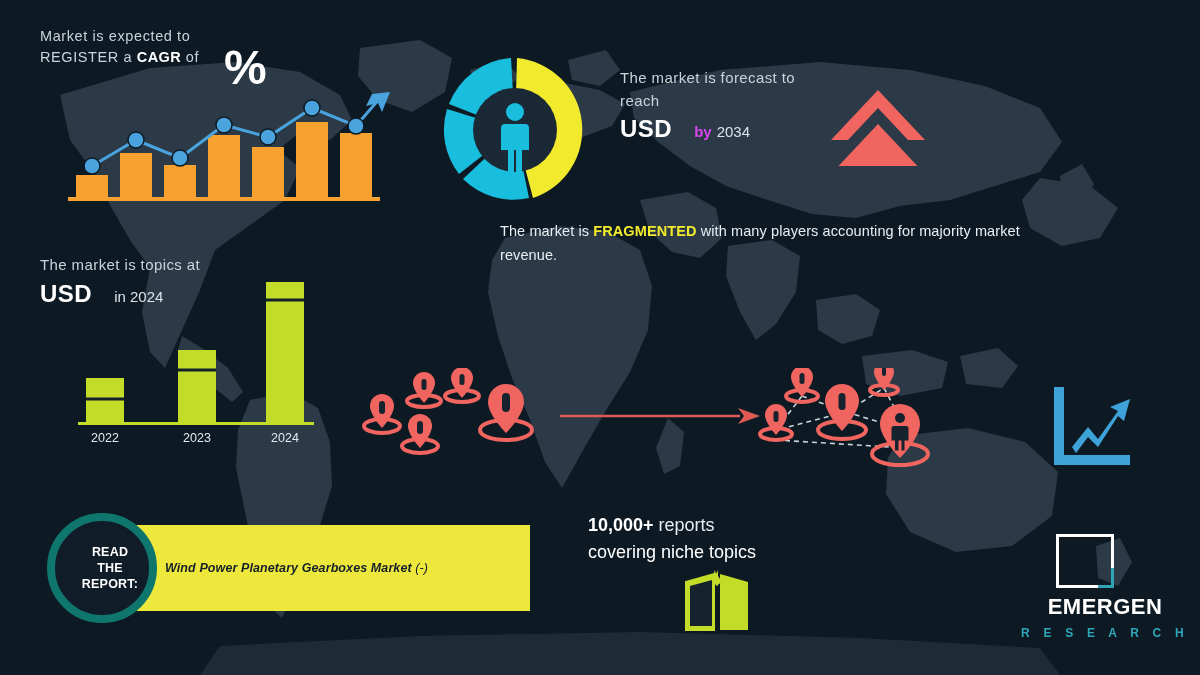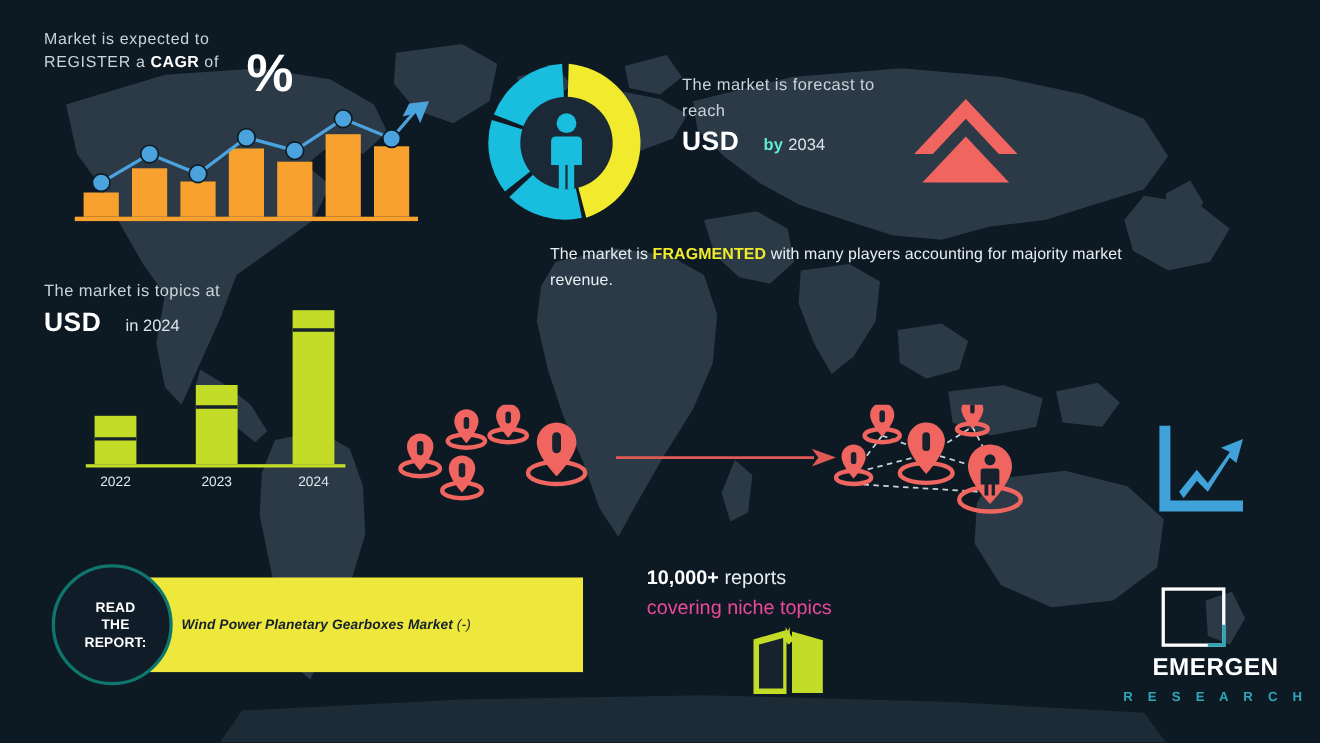--- a/index.html
+++ b/index.html
@@ -38,21 +38,21 @@
 
   #forecast-block { left: 620px; top: 66px; width: 330px; }
   #forecast-block .l1 {
     font-size: 15px; color: #c9d3da; line-height: 23px; letter-spacing: .4px;
   }
   #forecast-block .l2 { margin-top: 3px; }
   #forecast-block .usd {
     font-size: 24px; font-weight: 700; color: #ffffff; letter-spacing: .5px;
   }
   #forecast-block .by {
-    font-size: 15px; font-weight: 700; color: #5eead4; margin-left: 22px;
+    font-size: 15px; font-weight: 700; color: #d946ef; margin-left: 22px;
   }
   #forecast-block .yr {
     font-size: 15px; font-weight: 400; color: #dbe3e9; margin-left: 5px;
   }
 
   #fragmented-block { left: 500px; top: 219px; width: 640px; }
   #fragmented-block .line {
     font-size: 14.5px; color: #e8eef3; line-height: 24px; letter-spacing: .1px;
   }
   #fragmented-block .hl { color: #f2ea2c; font-weight: 700; }
@@ -65,37 +65,37 @@
   #valued-block .usd {
     font-size: 24px; font-weight: 700; color: #ffffff; letter-spacing: .5px;
   }
   #valued-block .in {
     font-size: 15px; font-weight: 400; color: #dbe3e9; margin-left: 22px;
   }
 
   #reports-block { left: 588px; top: 512px; width: 230px; }
   #reports-block .r1 { font-size: 18px; color: #e6ecf1; line-height: 27px; }
   #reports-block .r1 b { font-weight: 700; color: #ffffff; }
-  #reports-block .r2 { font-size: 18px; color: #ec4899; line-height: 27px; }
+  #reports-block .r2 { font-size: 18px; color: #ffffff; line-height: 27px; }
 
   
   #read-bar {
     left: 135px; top: 525px; width: 395px; height: 86px;
     background: #efe83c;
     font-style: italic;
   }
   #read-bar .label {
     position: absolute; left: 30px; top: 50%; transform: translateY(-50%);
     font-size: 12.5px; font-weight: 700; color: #14202a; letter-spacing: .1px;
     white-space: nowrap;
   }
   #read-bar .label .suffix { font-weight: 400; }
   #read-circle {
     left: 47px; top: 513px; width: 110px; height: 110px;
-    border: 3px solid #0f766e; border-radius: 50%;
+    border: 8px solid #0f766e; border-radius: 50%;
     background: #101d28;
   }
   #read-circle .txt {
     position: absolute; left: 0; top: 50%; transform: translateY(-50%);
     width: 110px; text-align: center;
     font-size: 12.5px; font-weight: 700; color: #ffffff; line-height: 16px;
     letter-spacing: .2px;
   }
 
   

